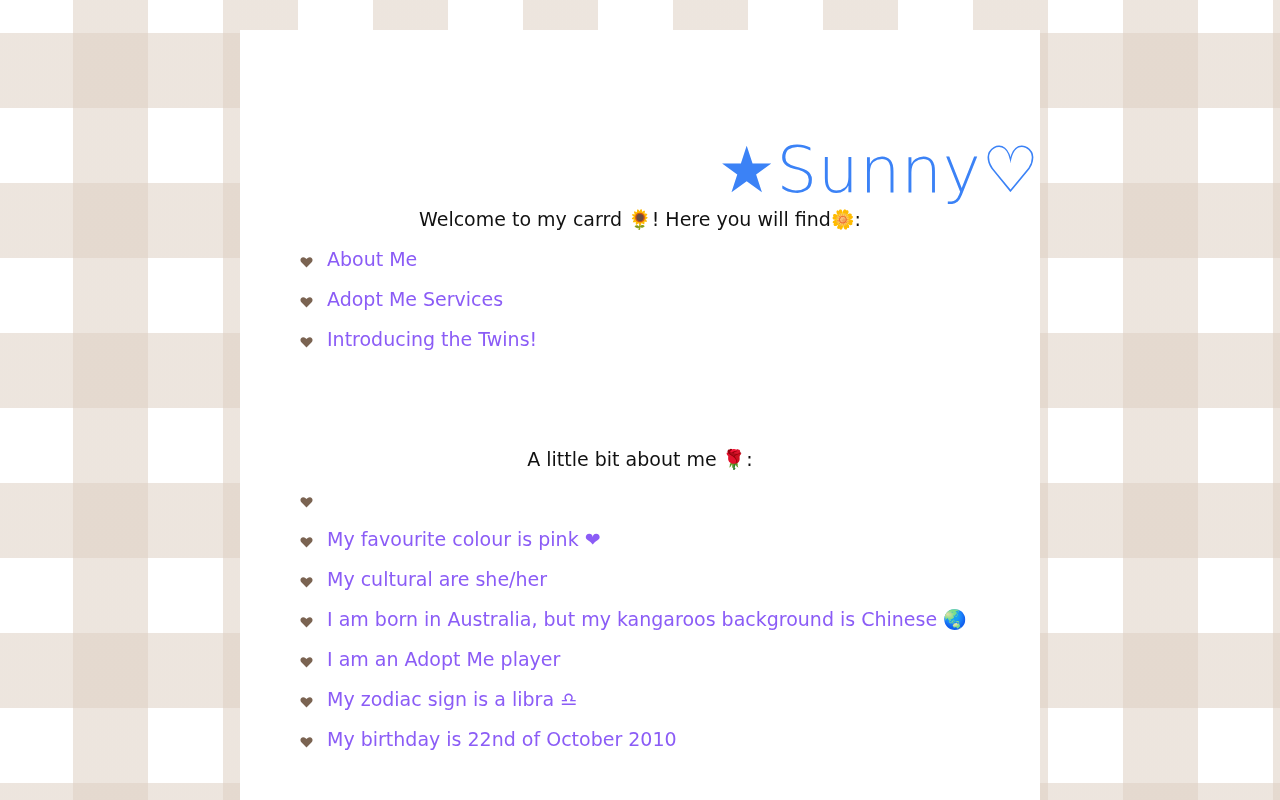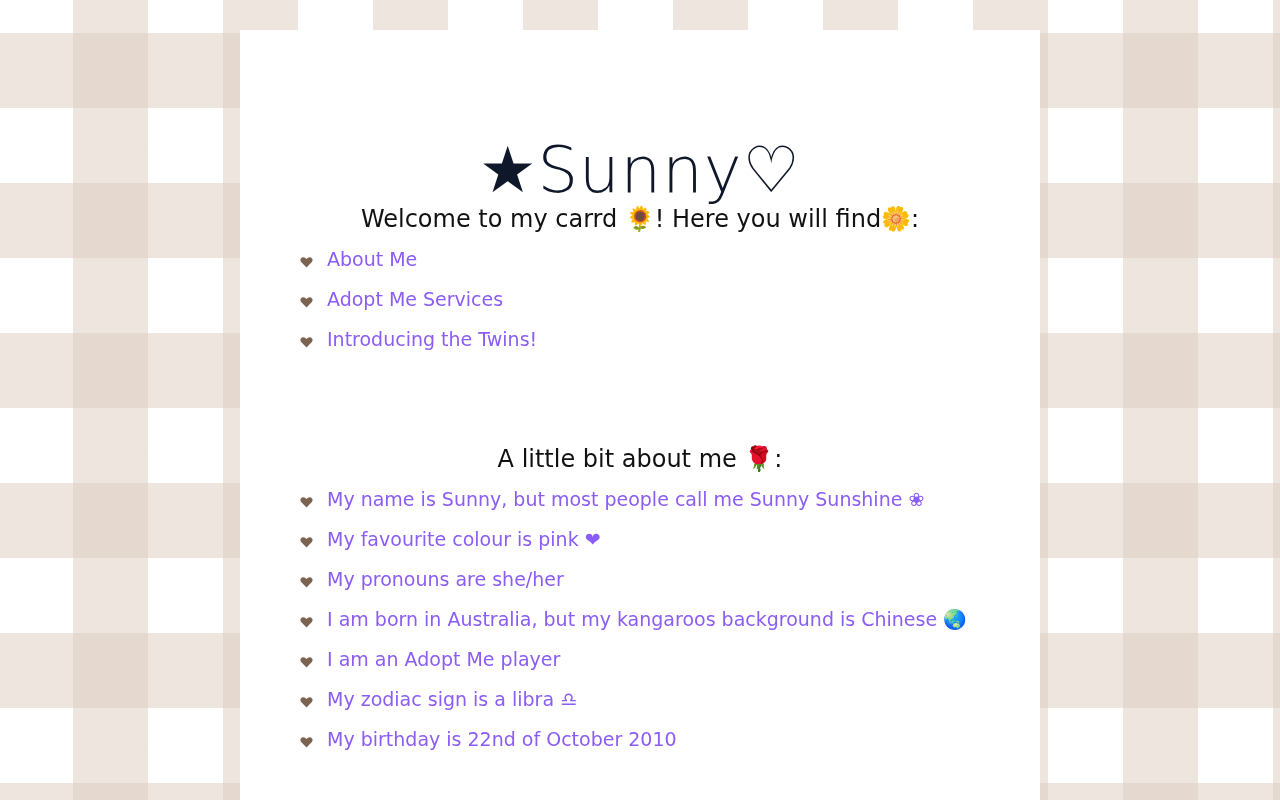--- a/index.html
+++ b/index.html
@@ -13,27 +13,27 @@
       background-position: 73px 0, 0 -42px;
       position: relative;
       font-family: "DejaVu Sans", sans-serif;
     }
     .card {
       position: absolute; left: 240px; top: 30px; width: 800px; height: 800px;
       background: #ffffff;
     }
     .title {
       position: absolute; left: 0; right: 0; top: 100px;
-      text-align: center; font-size: 64px; color: #0f172a;
+      text-align: right; font-size: 64px; color: #3b82f6;
       font-family: "DejaVu Sans", sans-serif; font-weight: 300;
       letter-spacing: 1px; line-height: 80px;
     }
     .heading {
       position: absolute; left: 0; right: 0; text-align: center;
-      font-size: 24px; color: #111; line-height: 24px;
+      font-size: 19px; color: #111; line-height: 24px;
     }
     ul.list { list-style: none; margin: 0; padding: 0; position: absolute; left: 60px; right: 40px; }
     ul.list li {
       height: 40px; line-height: 24px; display: flex; align-items: flex-start;
       font-size: 19px; color: #8b5cf6;
     }
     .bullet {
       width: 14px; height: 14px; margin-top: 6px; margin-right: 13px; flex: none;
       color: #7a6351; font-size: 14px; line-height: 14px; text-align: center;
     }
@@ -77,37 +77,36 @@
 
   <div class="heading" style="top:417px;">A little bit about me 🌹:</div>
 
   <ul class="list" style="top:457px;">
     <li>
       <span class="bullet">
           <svg viewBox="0 0 24 22">
             <path fill="#7a6351" d="M12 21 L2.5 11.5 C-0.5 8.5 0.5 2 6 2 C9 2 11 4 12 5.5 C13 4 15 2 18 2 C23.5 2 24.5 8.5 21.5 11.5 Z"></path>
           </svg>
         </span>
-      <span>My name is Sunny, but most people call me Sunny Sunshine ❀</span>
     </li>
     <li>
       <span class="bullet">
           <svg viewBox="0 0 24 22">
             <path fill="#7a6351" d="M12 21 L2.5 11.5 C-0.5 8.5 0.5 2 6 2 C9 2 11 4 12 5.5 C13 4 15 2 18 2 C23.5 2 24.5 8.5 21.5 11.5 Z"></path>
           </svg>
         </span>
       <span>My favourite colour is pink ❤</span>
     </li>
     <li>
       <span class="bullet">
           <svg viewBox="0 0 24 22">
             <path fill="#7a6351" d="M12 21 L2.5 11.5 C-0.5 8.5 0.5 2 6 2 C9 2 11 4 12 5.5 C13 4 15 2 18 2 C23.5 2 24.5 8.5 21.5 11.5 Z"></path>
           </svg>
         </span>
-      <span>My pronouns are she/her</span>
+      <span>My cultural are she/her</span>
     </li>
     <li>
       <span class="bullet">
           <svg viewBox="0 0 24 22">
             <path fill="#7a6351" d="M12 21 L2.5 11.5 C-0.5 8.5 0.5 2 6 2 C9 2 11 4 12 5.5 C13 4 15 2 18 2 C23.5 2 24.5 8.5 21.5 11.5 Z"></path>
           </svg>
         </span>
       <span>I am born in Australia, but my kangaroos background is Chinese 🌏</span>
     </li>
     <li>

